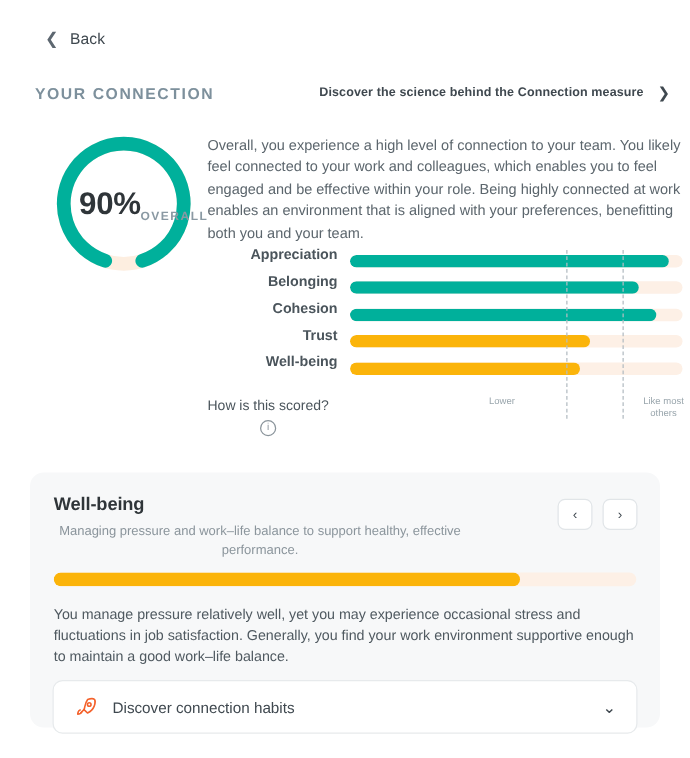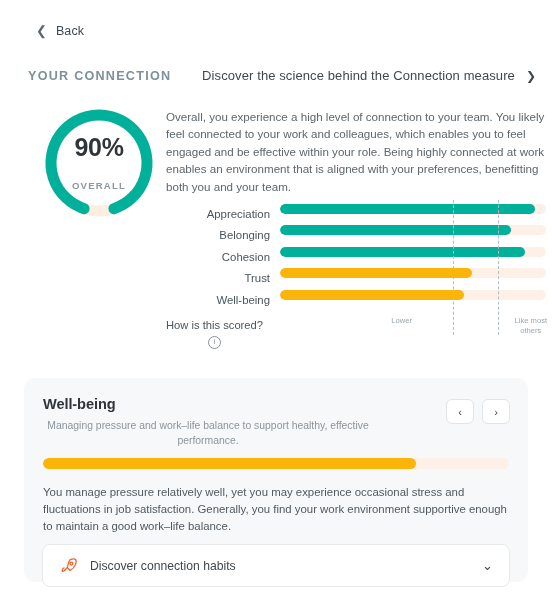--- a/index.html
+++ b/index.html
@@ -43,60 +43,60 @@
     color: #3f484f;
     letter-spacing: .1px;
   }
 
   
   .section-head {
     position: absolute;
     left: 28px; top: 68px;
     width: 508px;
     display: flex;
-    align-items: center;
+    align-items: flex-start;
     justify-content: space-between;
   }
   .section-title {
     font-size: 12.6px;
     font-weight: bold;
     letter-spacing: 1.25px;
     color: #7d909c;
   }
   .science-link {
     display: flex;
     align-items: center;
     gap: 11px;
     cursor: pointer;
   }
   .science-link-text {
-    font-size: 13px;
-    font-weight: normal;
+    font-size: 10px;
+    font-weight: bold;
     color: #3f484f;
     letter-spacing: .1px;
   }
   .science-chevron {
     font-size: 12px;
     color: #3f484f;
     line-height: 1;
   }
 
   
   .donut-wrap {
     position: absolute;
     left: 28px; top: 104px;
     width: 142px; height: 118px;
   }
   .donut-svg { display:block; }
   .donut-center {
     position: absolute;
-    left: 0; top: 0;
+    left: 16px; top: 0;
     width: 142px; height: 118px;
     display: flex;
-    flex-direction: column;
+    flex-direction: row;
     align-items: center;
     justify-content: center;
     pointer-events: none;
   }
   .donut-pct {
     font-size: 25px;
     font-weight: bold;
     color: #2f3539;
     letter-spacing: -0.3px;
     line-height: 1;
@@ -120,22 +120,23 @@
   }
 
   
   .chart {
     position: absolute;
     left: 166px; top: 198px;
     width: 380px;
   }
   .chart-row {
     display: flex;
-    align-items: flex-end;
+    align-items: flex-start;
     height: 21.5px;
+    font-weight: bold;
   }
   .chart-label {
     width: 104px;
     text-align: right;
     padding-right: 10px;
     font-size: 11.4px;
     color: #4a545b;
     white-space: nowrap;
   }
   .chart-track-cell {

